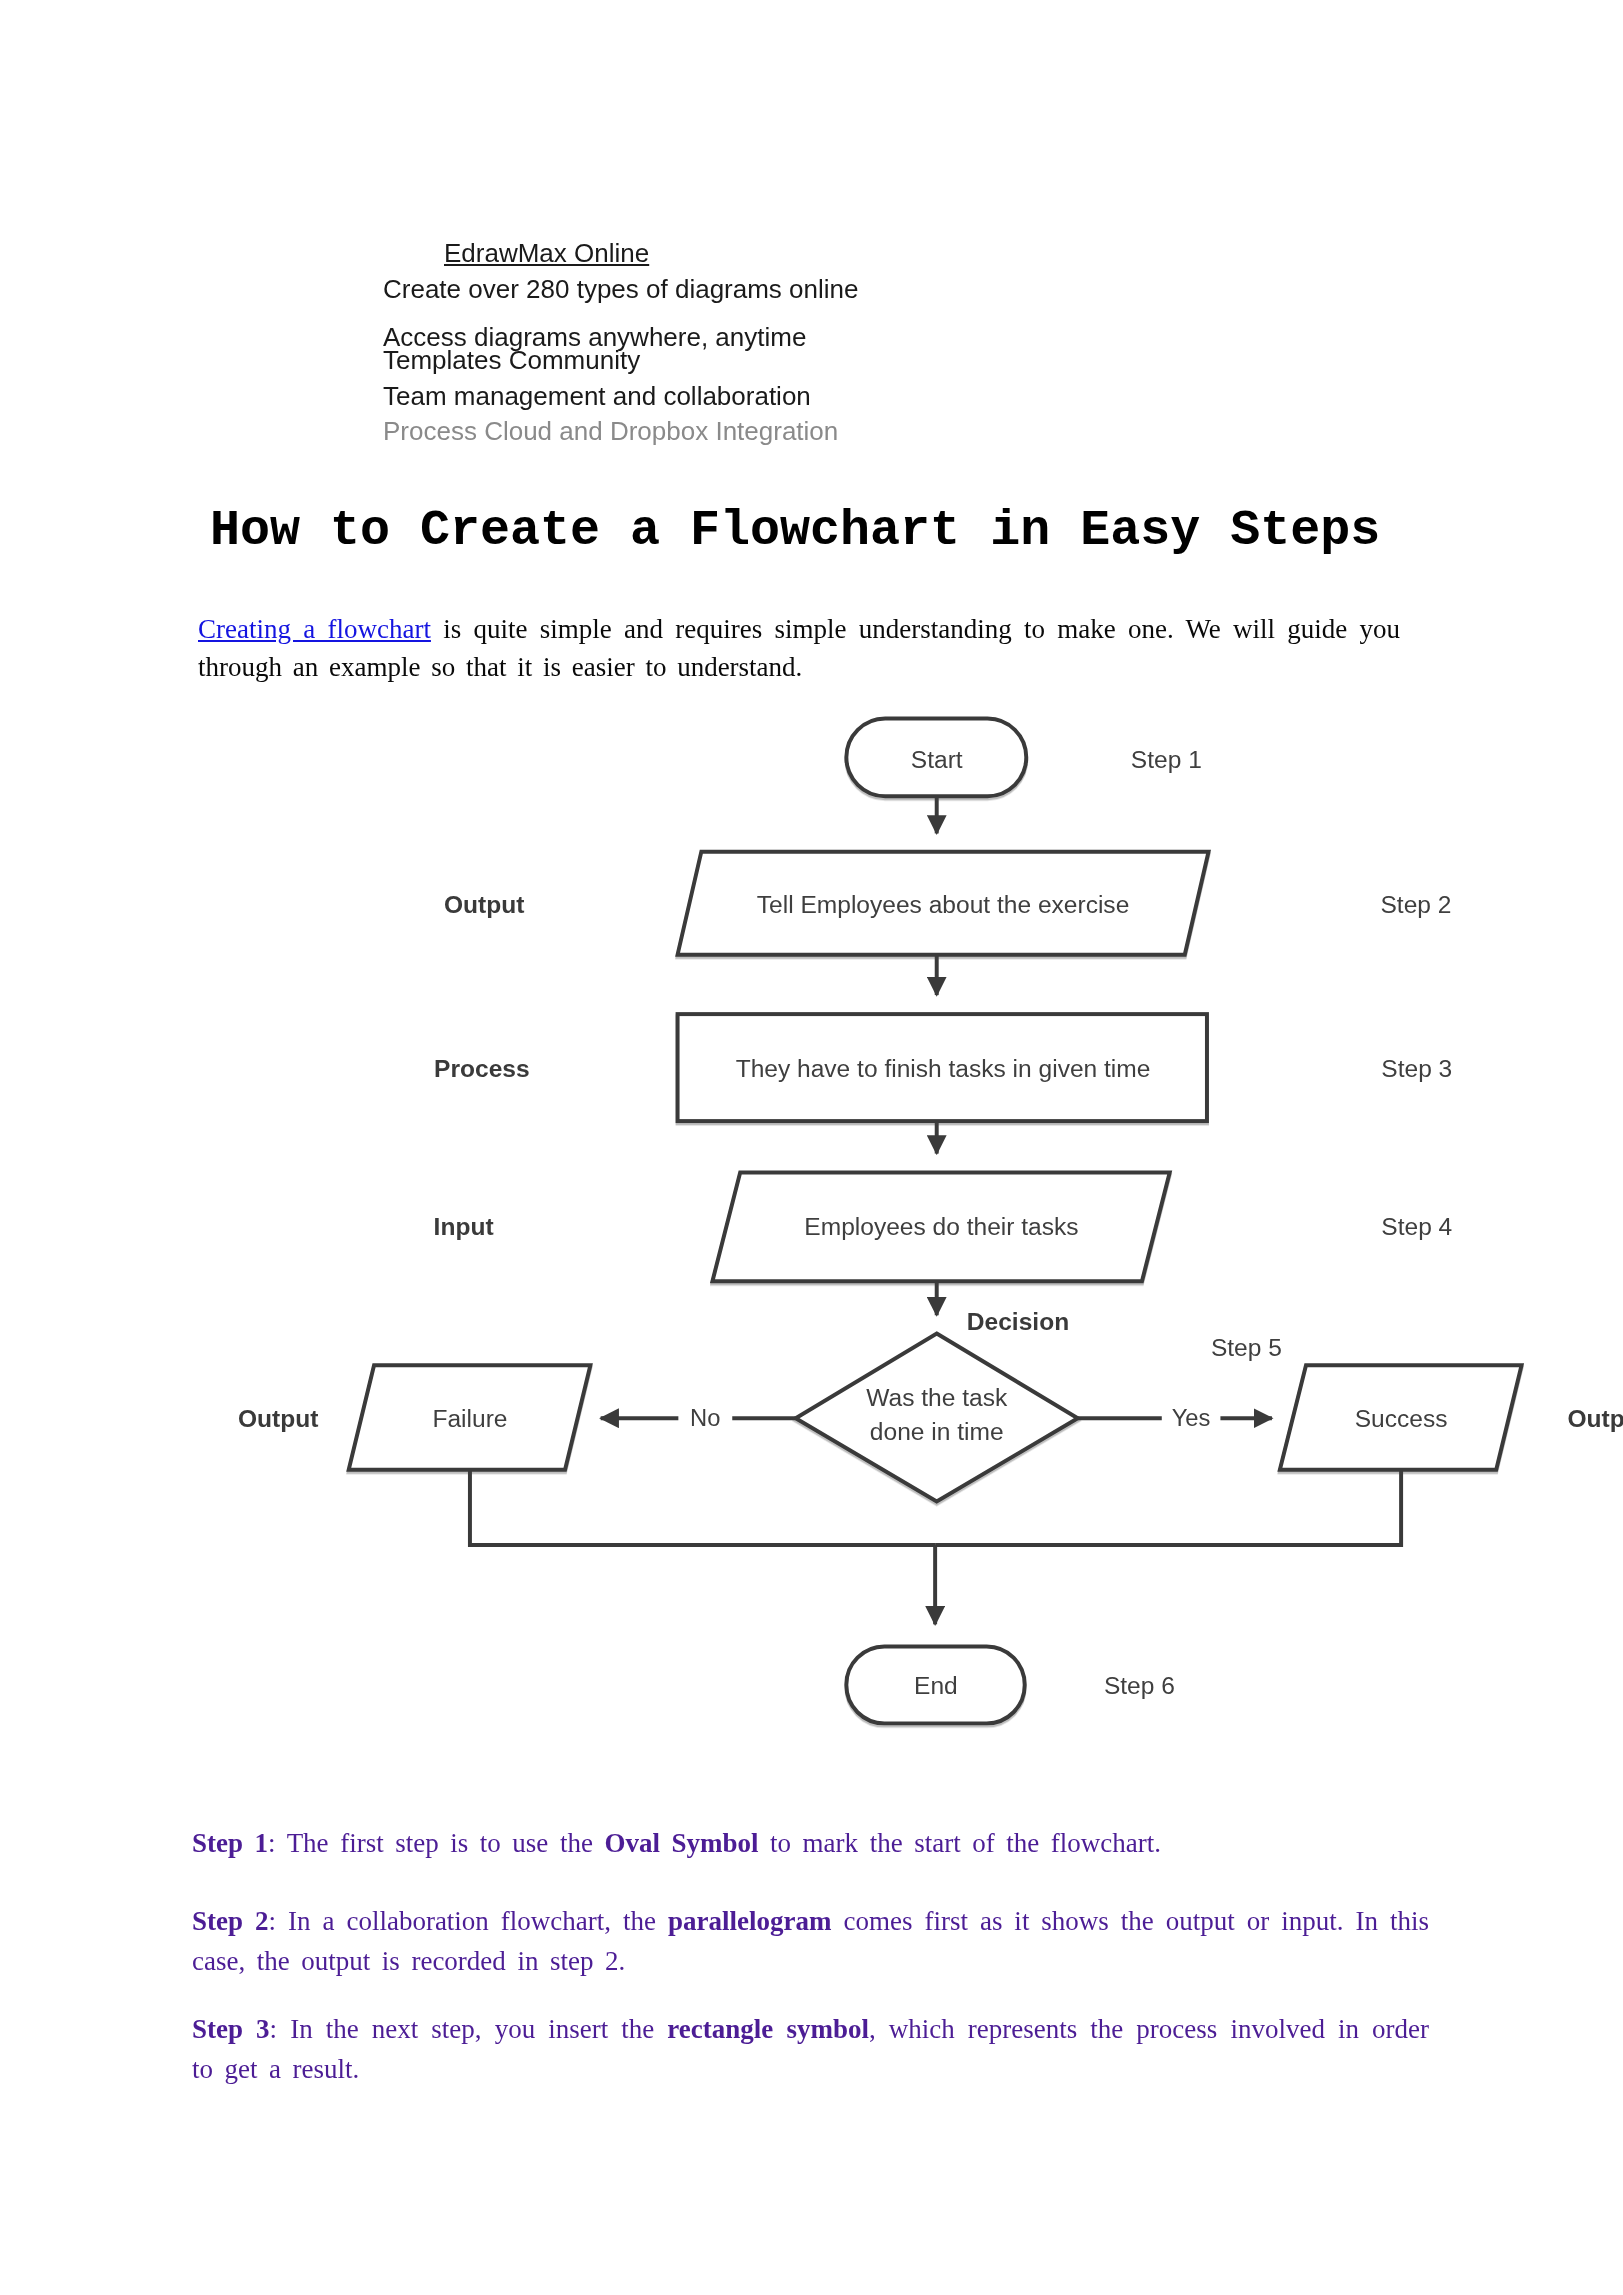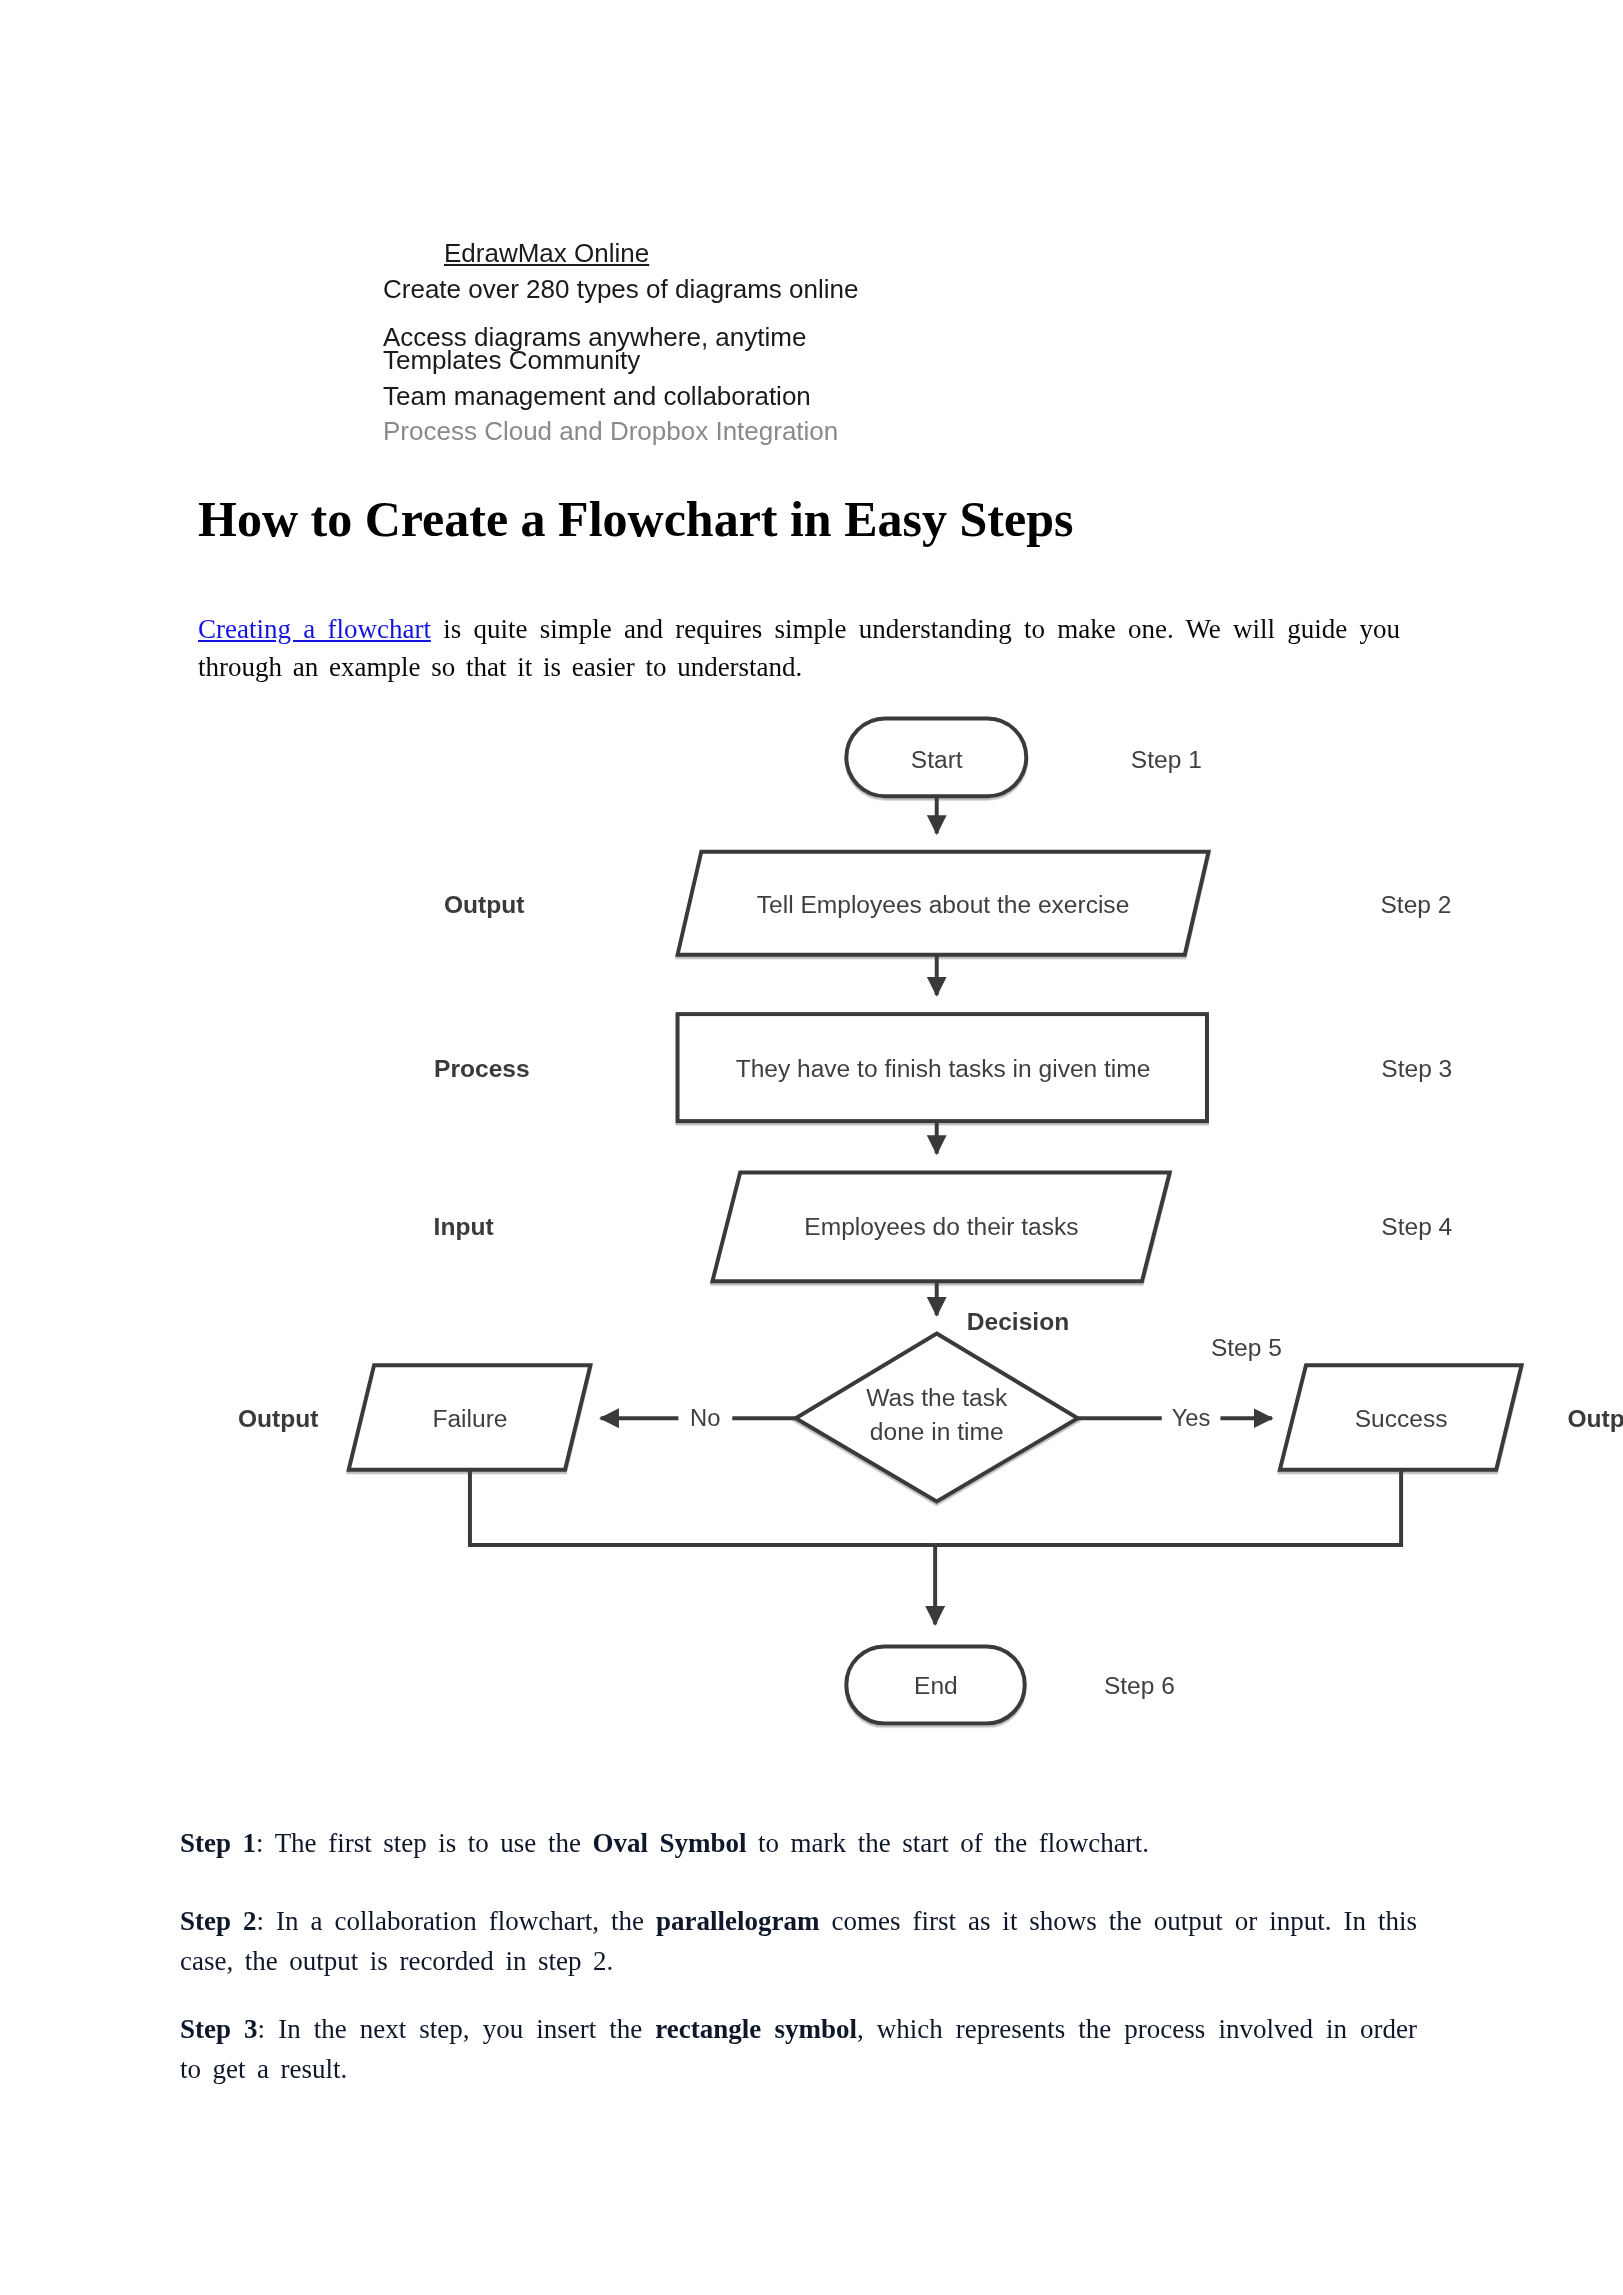--- a/index.html
+++ b/index.html
@@ -8,39 +8,39 @@
     font-family:"Liberation Serif",serif;overflow:hidden;
   }
   
   .topblock{position:absolute;left:0;top:235px;width:1623px;
     font-family:"Liberation Sans",sans-serif;color:#1a1a1a;}
   .product-title{position:absolute;left:444px;top:0;font-size:26px;line-height:36px;text-decoration:underline;}
   .feat{position:absolute;left:383px;font-size:26px;line-height:36px;white-space:nowrap;}
   .feat.f0{top:36px}.feat.f1{top:84px}.feat.f2{top:107px}.feat.f3{top:143px}
   .feat.f4{top:178px;color:#8a8a8a;}
   
-  .article-title{position:absolute;left:198px;top:490px;margin:0;
-    font-family:Liberation Serif, serif;font-weight:700;font-size:50px;color:#000;white-space:nowrap;}
+  .article-title{position:absolute;left:198px;top:490px;margin:12px;
+    font-family:Liberation Mono, monospace;font-weight:700;font-size:50px;color:#000;white-space:nowrap;}
   .intro{position:absolute;left:198px;top:583px;width:1202px;
     font-size:27px;line-height:38px;color:#0a0a0a;text-align:justify;word-spacing:4px;}
   .intro a{color:#1414e0;text-decoration:underline;margin-top:14px;}
   
   .flow{position:absolute;left:0;top:705px;}
   .shape{fill:#ffffff;stroke:#3a3a3a;stroke-width:5;
     filter:drop-shadow(0px 3px 0.6px rgba(70,70,70,0.35));}
   .edge{fill:none;stroke:#3a3a3a;stroke-width:5;}
   .ntext{font-family:"Liberation Sans",sans-serif;font-size:31px;fill:#3f3f3f;text-anchor:middle;}
   .blabel{font-family:"Liberation Sans",sans-serif;font-size:31px;font-weight:700;fill:#3a3a3a;text-anchor:middle;}
   .blabel.start-anchor{text-anchor:start;}
   .slabel{font-family:"Liberation Sans",sans-serif;font-size:31px;fill:#3f3f3f;text-anchor:start;}
   .yn{font-family:"Liberation Sans",sans-serif;font-size:30px;fill:#3f3f3f;text-anchor:middle;}
   .gapbox{fill:#ffffff;stroke:none;}
   
-  .steppara{position:absolute;left:180px;width:1237px;
-    font-size:27px;line-height:40px;color:#0f172a;text-align:justify;word-spacing:4.8px;}
+  .steppara{position:absolute;left:192px;width:1237px;
+    font-size:27px;line-height:40px;color:#4c1d95;text-align:justify;word-spacing:4.8px;}
   .steppara b{font-weight:700;}
   .sp1{top:1796px}.sp2{top:1874px}.sp3{top:1982px}
 </style>
 </head>
 <body>
 
 <div class="topblock">
   <div class="product-title">EdrawMax Online</div>
   <div class="feat f0">Create over 280 types of diagrams online</div>
   <div class="feat f1">Access diagrams anywhere, anytime</div>

